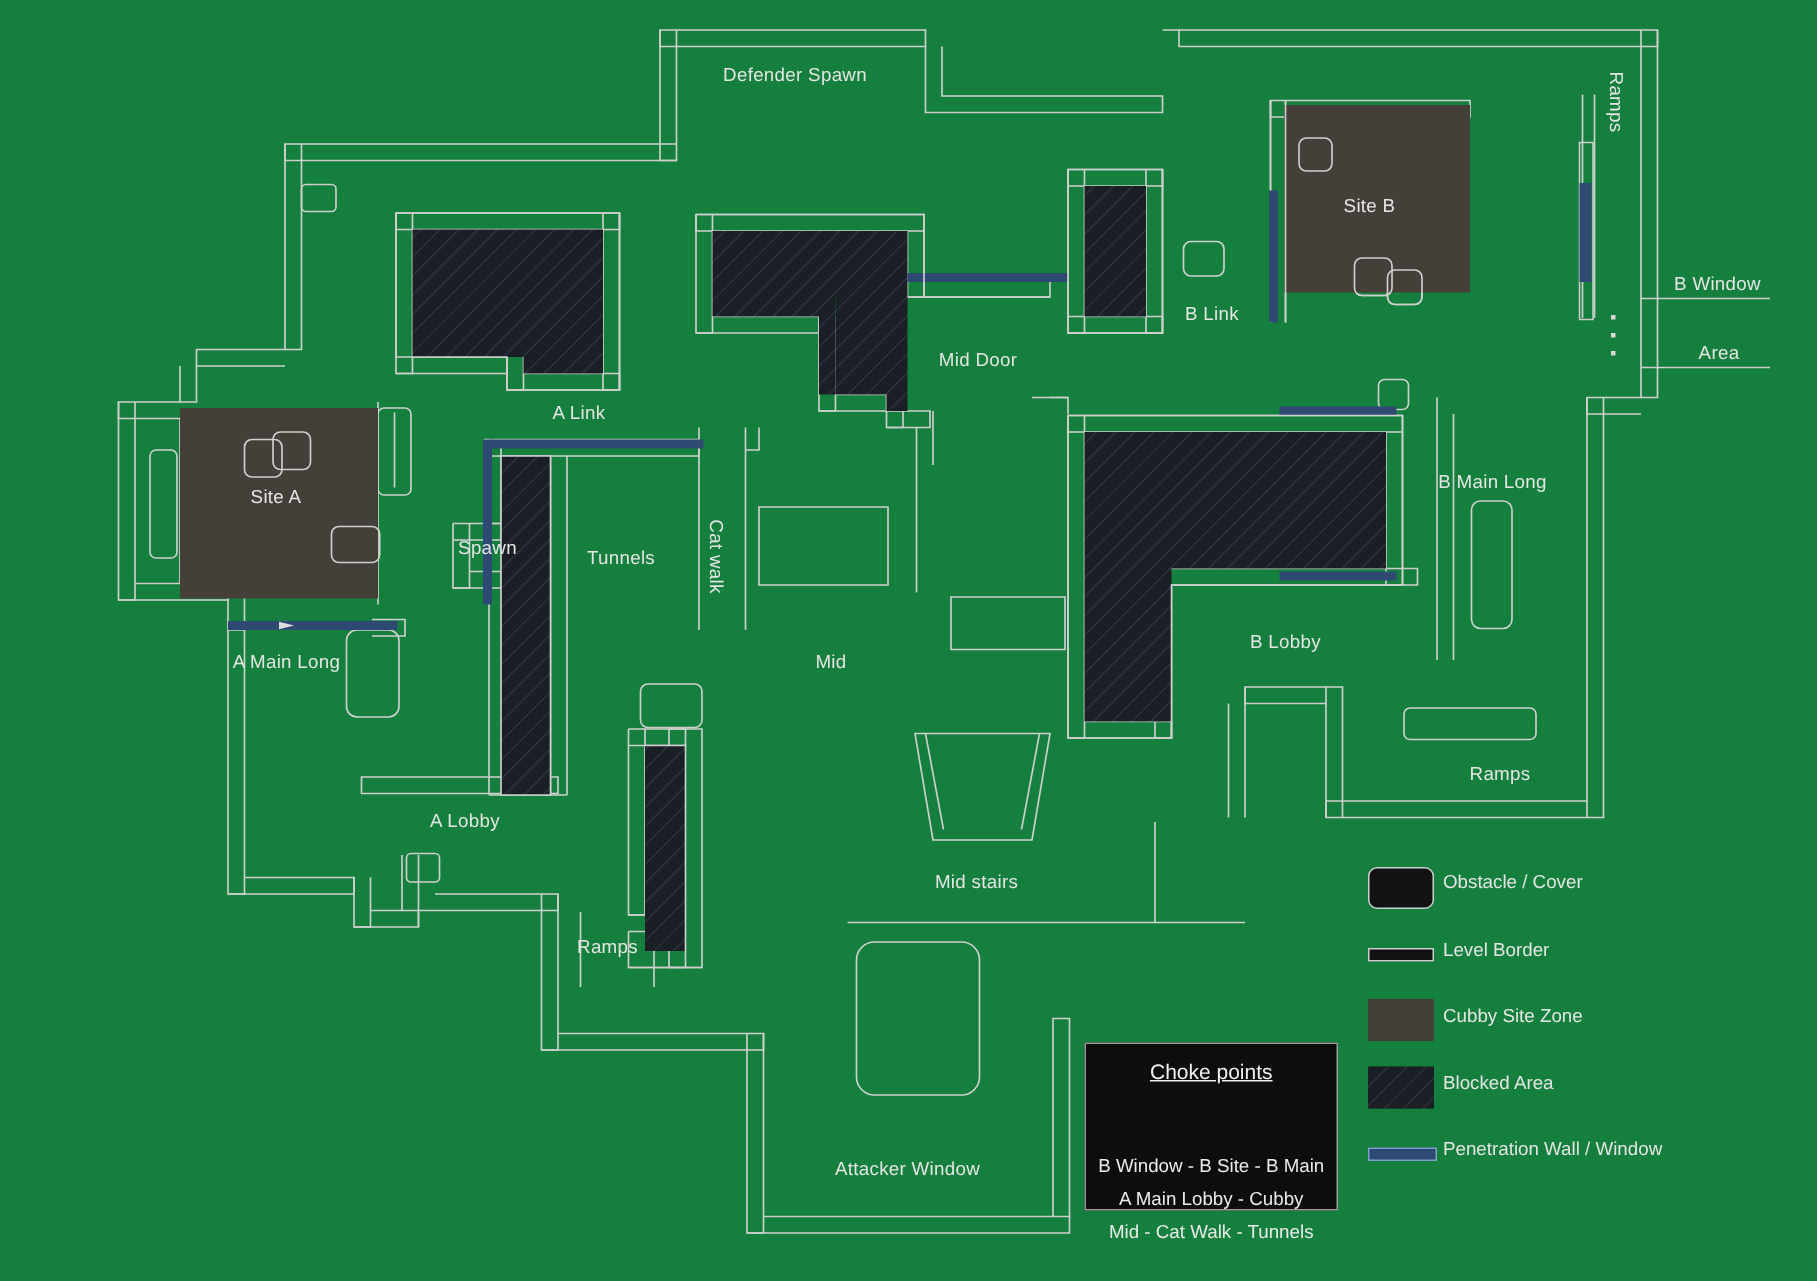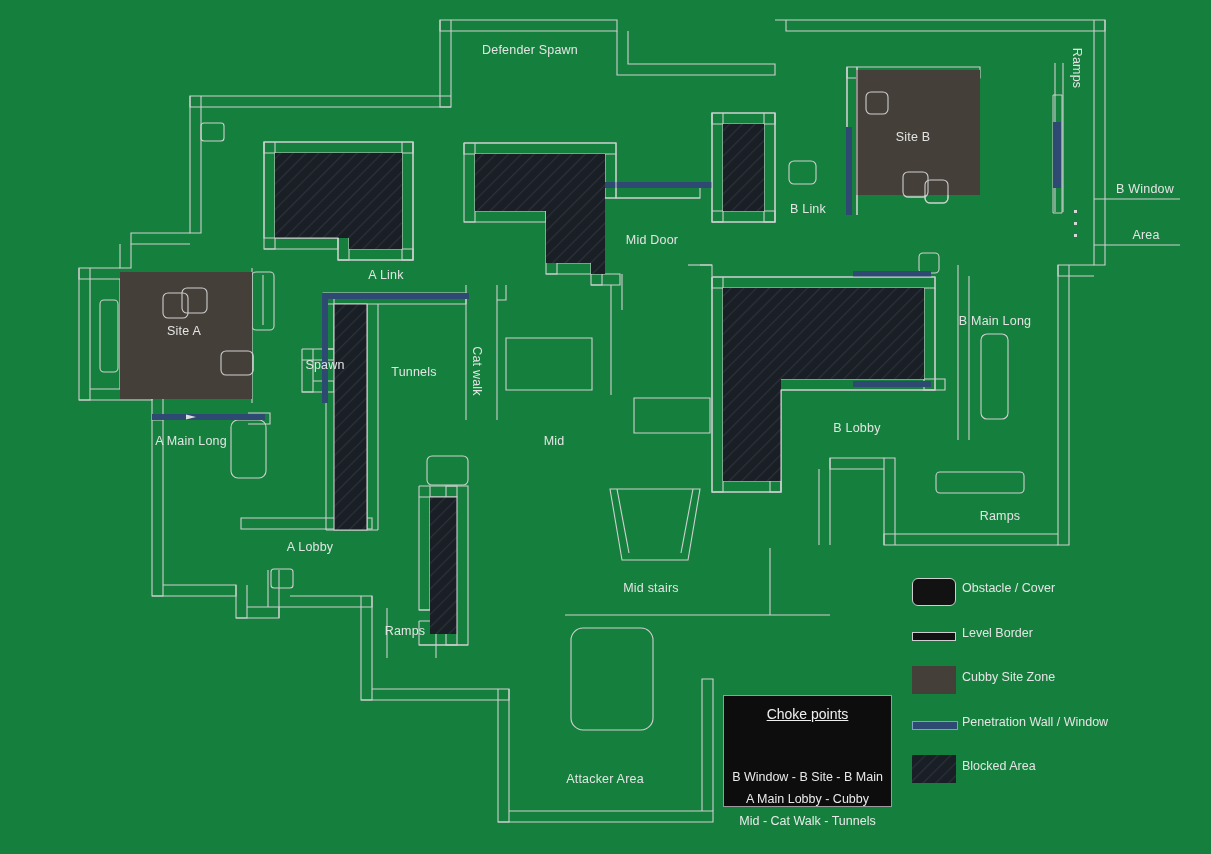--- a/index.html
+++ b/index.html
@@ -253,21 +253,21 @@
   <div class="lbl" style="left:325px;top:365px">Spawn</div>
   <div class="lbl" style="left:414px;top:372px">Tunnels</div>
   <div class="lbl vert" style="left:477px;top:371px">Cat walk</div>
   <div class="lbl" style="left:554px;top:441px">Mid</div>
   <div class="lbl" style="left:857px;top:428px">B Lobby</div>
   <div class="lbl" style="left:191px;top:441px">A Main Long</div>
   <div class="lbl" style="left:1000px;top:516px">Ramps</div>
   <div class="lbl" style="left:310px;top:547px">A Lobby</div>
   <div class="lbl" style="left:651px;top:588px">Mid stairs</div>
   <div class="lbl" style="left:405px;top:631px">Ramps</div>
-  <div class="lbl" style="left:605px;top:779px">Attacker Area</div>
+  <div class="lbl" style="left:605px;top:779px">Attacker Window</div>
 
   <div class="dots">
     <div class="dot"></div>
     <div class="dot"></div>
     <div class="dot"></div>
   </div>
 
   <div class="choke">
     <div class="choke-title">Choke points</div>
     <div class="choke-line choke-l0">B Window - B Site - B Main</div>
@@ -282,26 +282,26 @@
     </div>
     <div class="legend-row">
       <div class="sw sw-border"></div>
       <div class="legend-label">Level Border</div>
     </div>
     <div class="legend-row">
       <div class="sw sw-zone"></div>
       <div class="legend-label">Cubby Site Zone</div>
     </div>
     <div class="legend-row">
-      <div class="sw sw-pen"></div>
-      <div class="legend-label">Penetration Wall / Window</div>
-    </div>
-    <div class="legend-row">
       <div class="sw sw-block">
         <svg width="44" height="28">
             <rect width="44" height="28" fill="url(#hatch)"></rect>
           </svg>
       </div>
       <div class="legend-label">Blocked Area</div>
     </div>
+    <div class="legend-row">
+      <div class="sw sw-pen"></div>
+      <div class="legend-label">Penetration Wall / Window</div>
+    </div>
   </div>
 
 </div>
 
 </body></html>

